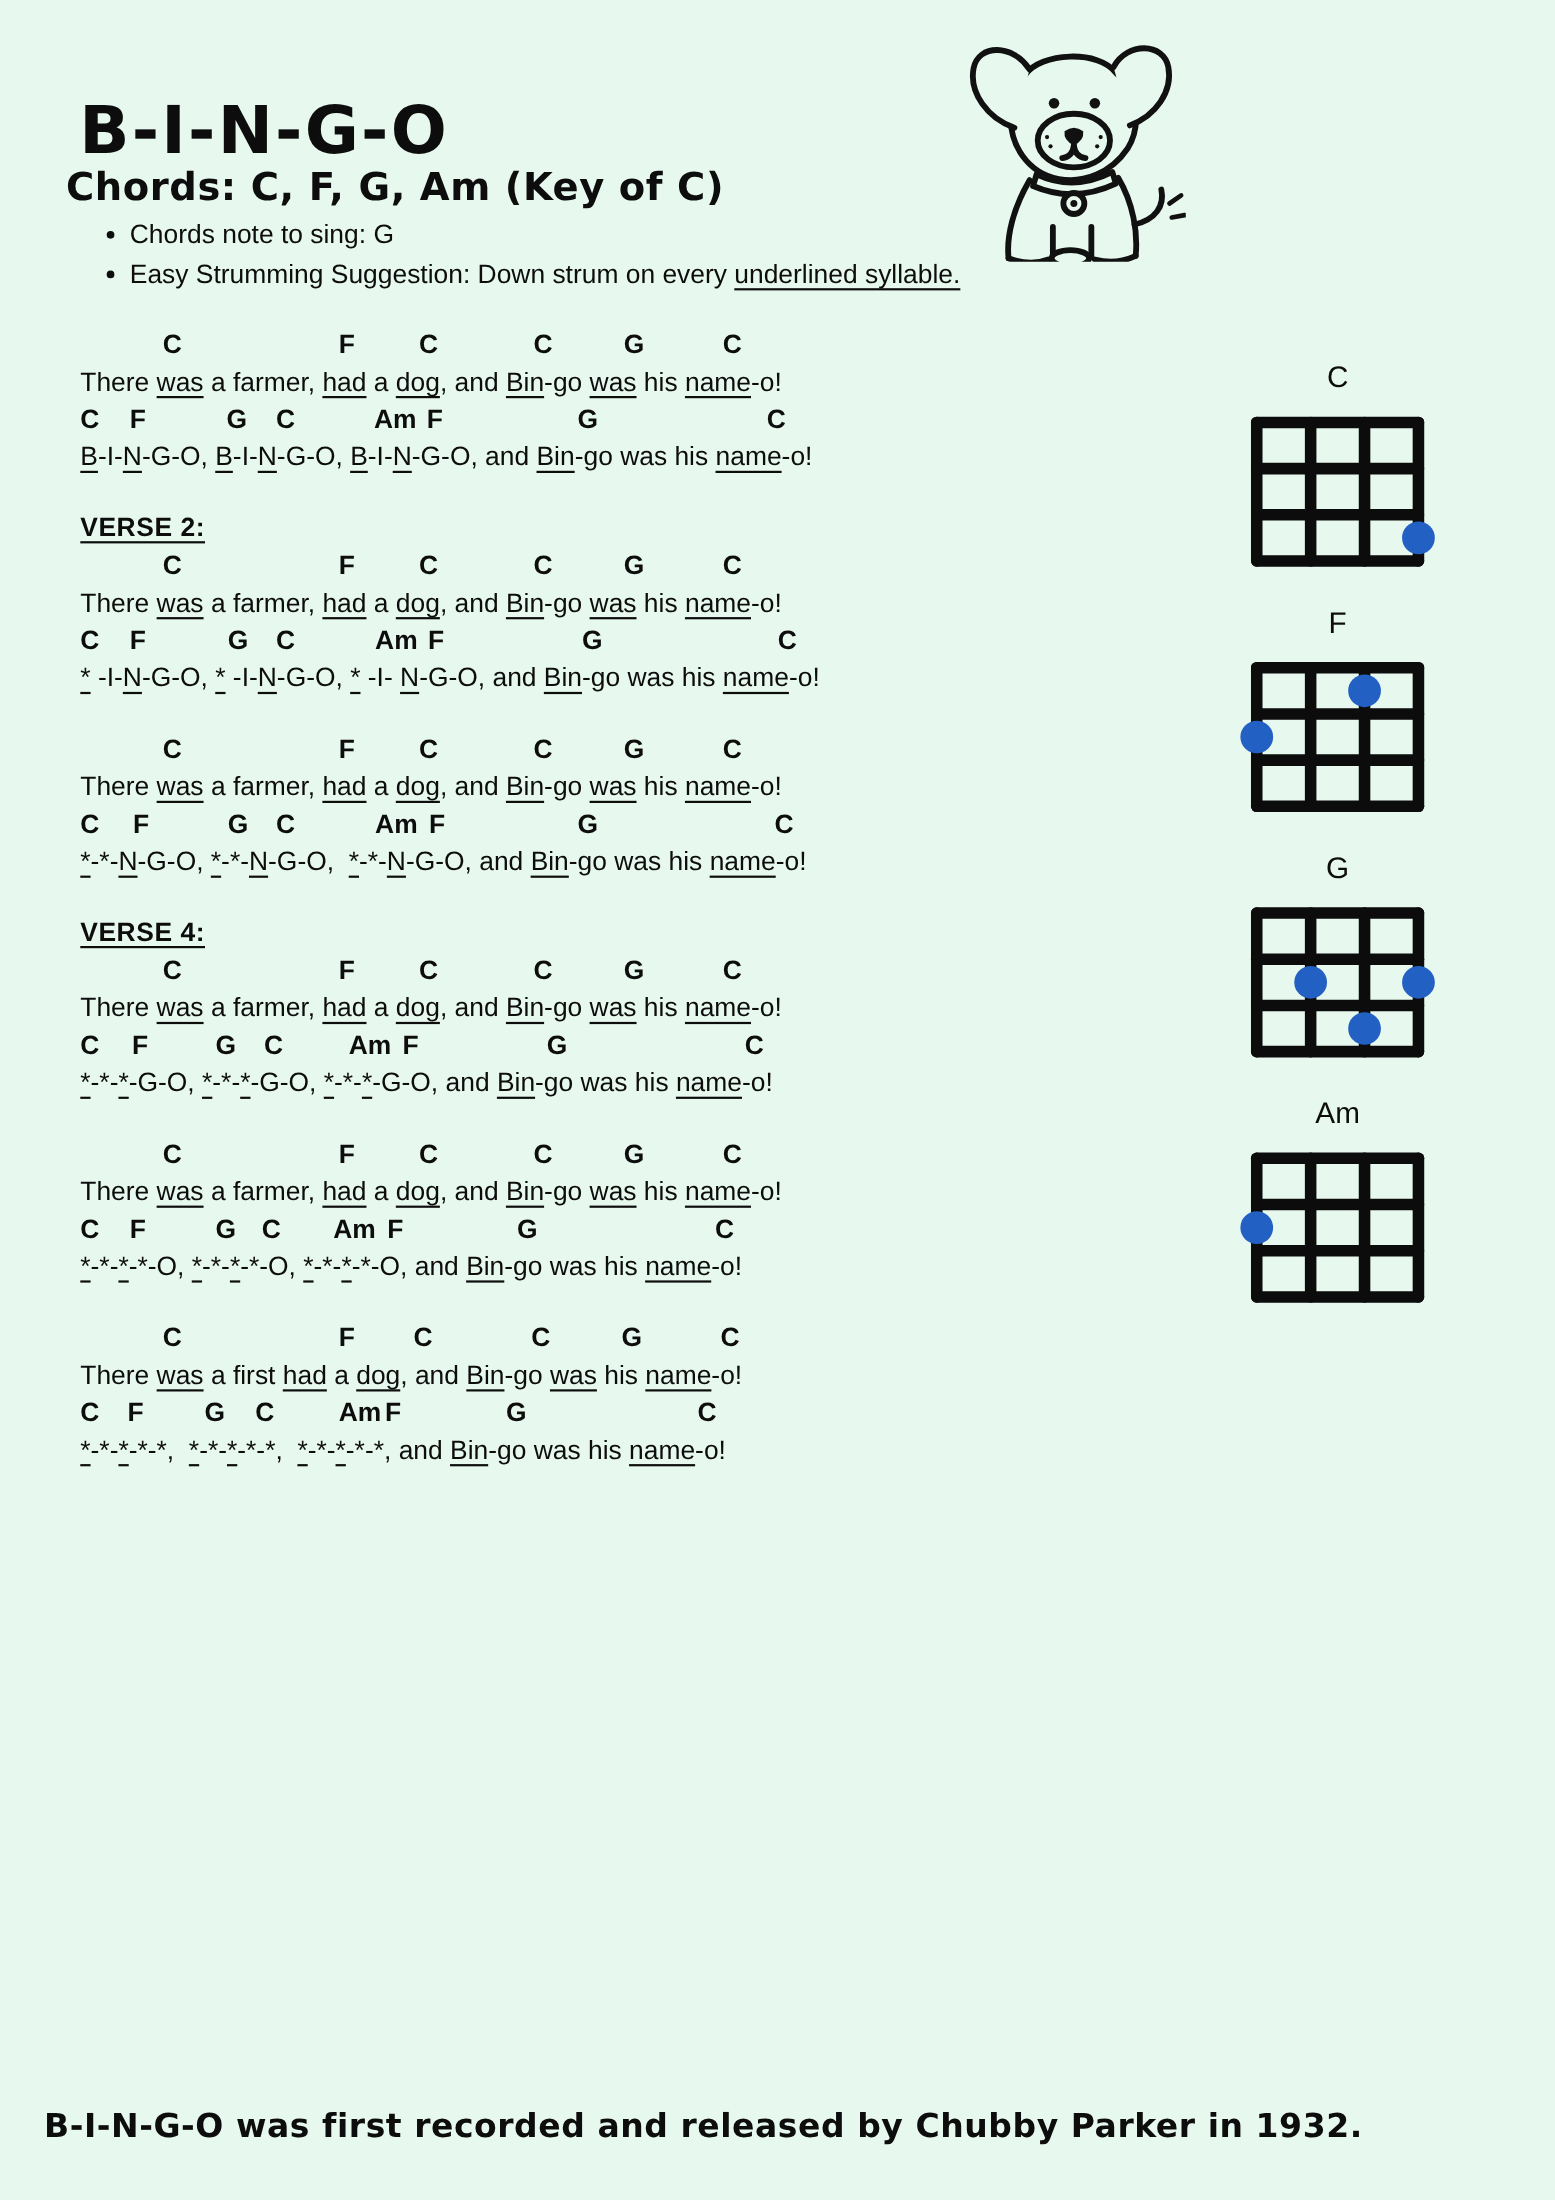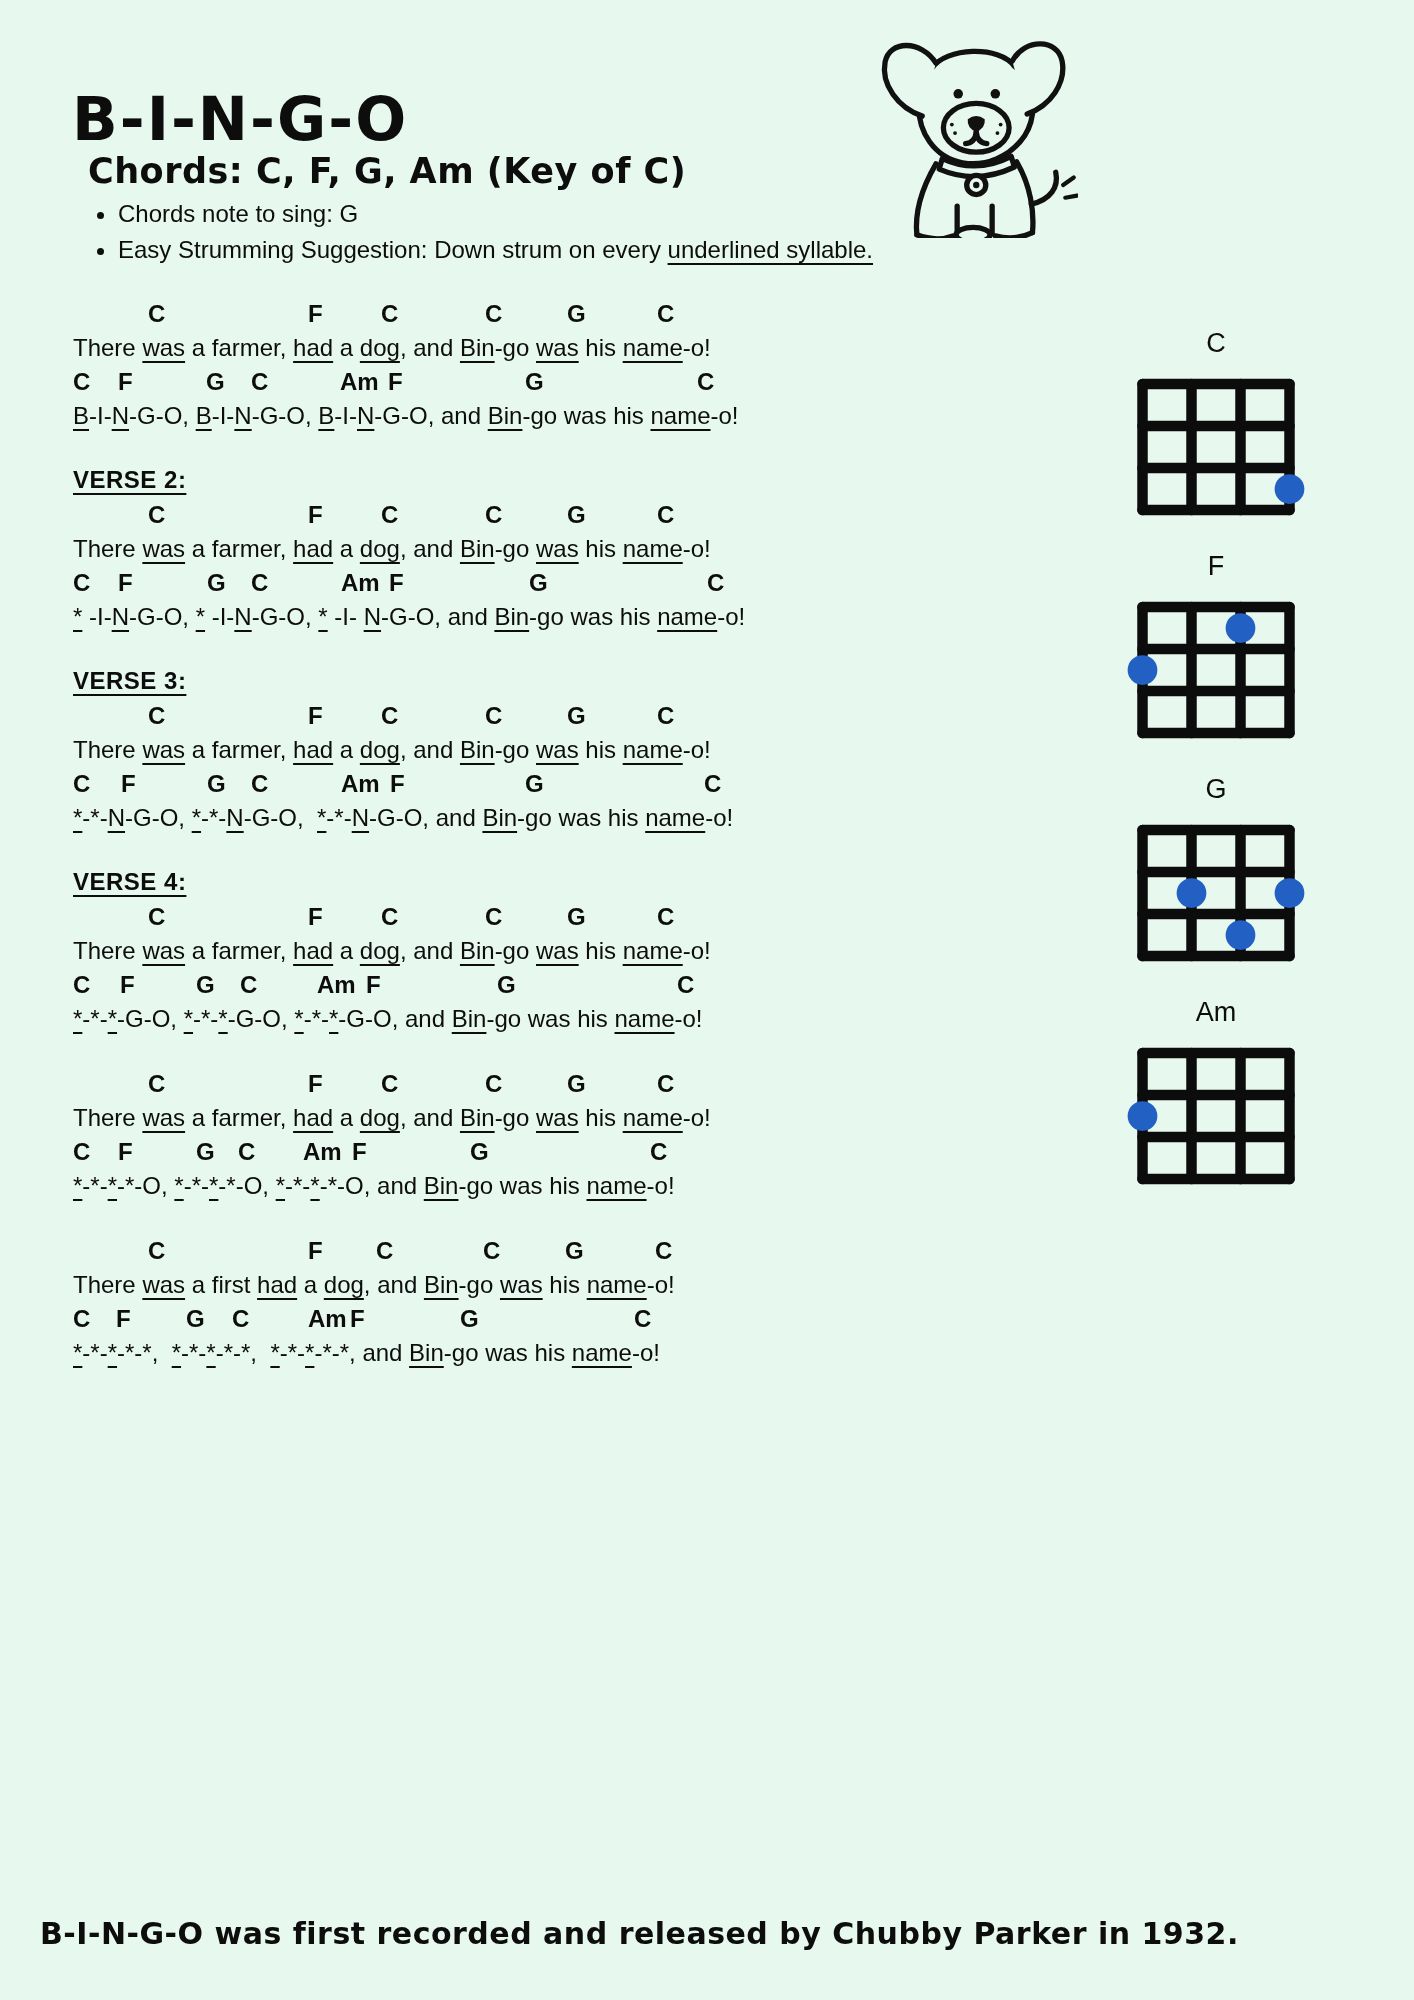--- a/index.html
+++ b/index.html
@@ -10,21 +10,21 @@
     font-family:"Liberation Sans","DejaVu Sans",sans-serif;
     color:#0d0d0d;
     overflow:hidden;
   }
   .title{
     position:absolute;left:72px;top:44px;
     font-family:"DejaVu Sans","Liberation Sans",sans-serif;
     font-size:60px;font-weight:900;letter-spacing:2px;text-align:center;
   }
   .subtitle{
-    position:absolute;left:88px;top:122px;
+    position:absolute;left:60px;top:122px;
     font-family:"DejaVu Sans","Liberation Sans",sans-serif;
     font-size:35px;font-weight:900;letter-spacing:0.5px;
   }
   .dog{position:absolute;left:866px;top:26px;}
   .notes{
     position:absolute;left:78px;top:196px;
     margin:0;padding-left:40px;
     font-size:24px;line-height:36px;
     list-style:disc;
   }
@@ -139,21 +139,20 @@
           <span style="left: 134px;">G</span>
           <span style="left: 178px;">C</span>
           <span style="left: 268px;">Am</span>
           <span style="left: 316px;">F</span>
           <span style="left: 456px;">G</span>
           <span style="left: 634px;">C</span>
         </div>
         <div class="lrow"><span class="u">*</span><span> -I-</span><span class="u">N</span><span>-G-O, </span><span class="u">*</span><span> -I-</span><span class="u">N</span><span>-G-O, </span><span class="u">*</span><span> -I- </span><span class="u">N</span><span>-G-O, and </span><span class="u">Bin</span><span>-go was his </span><span class="u">name</span><span>-o!</span></div>
       </section>
       <section class="verse">
-        <h3 class="vhead"><span class="u">VERSE 3:</span></h3>
         <div class="crow">
           <span style="left: 75px;">C</span>
           <span style="left: 235px;">F</span>
           <span style="left: 308px;">C</span>
           <span style="left: 412px;">C</span>
           <span style="left: 494px;">G</span>
           <span style="left: 584px;">C</span>
         </div>
         <div class="lrow"><span>There </span><span class="u">was</span><span> a farmer, </span><span class="u">had</span><span> a </span><span class="u">dog</span><span>, and </span><span class="u">Bin</span><span>-go </span><span class="u">was</span><span> his </span><span class="u">name</span><span>-o!</span></div>
         <div class="crow">

